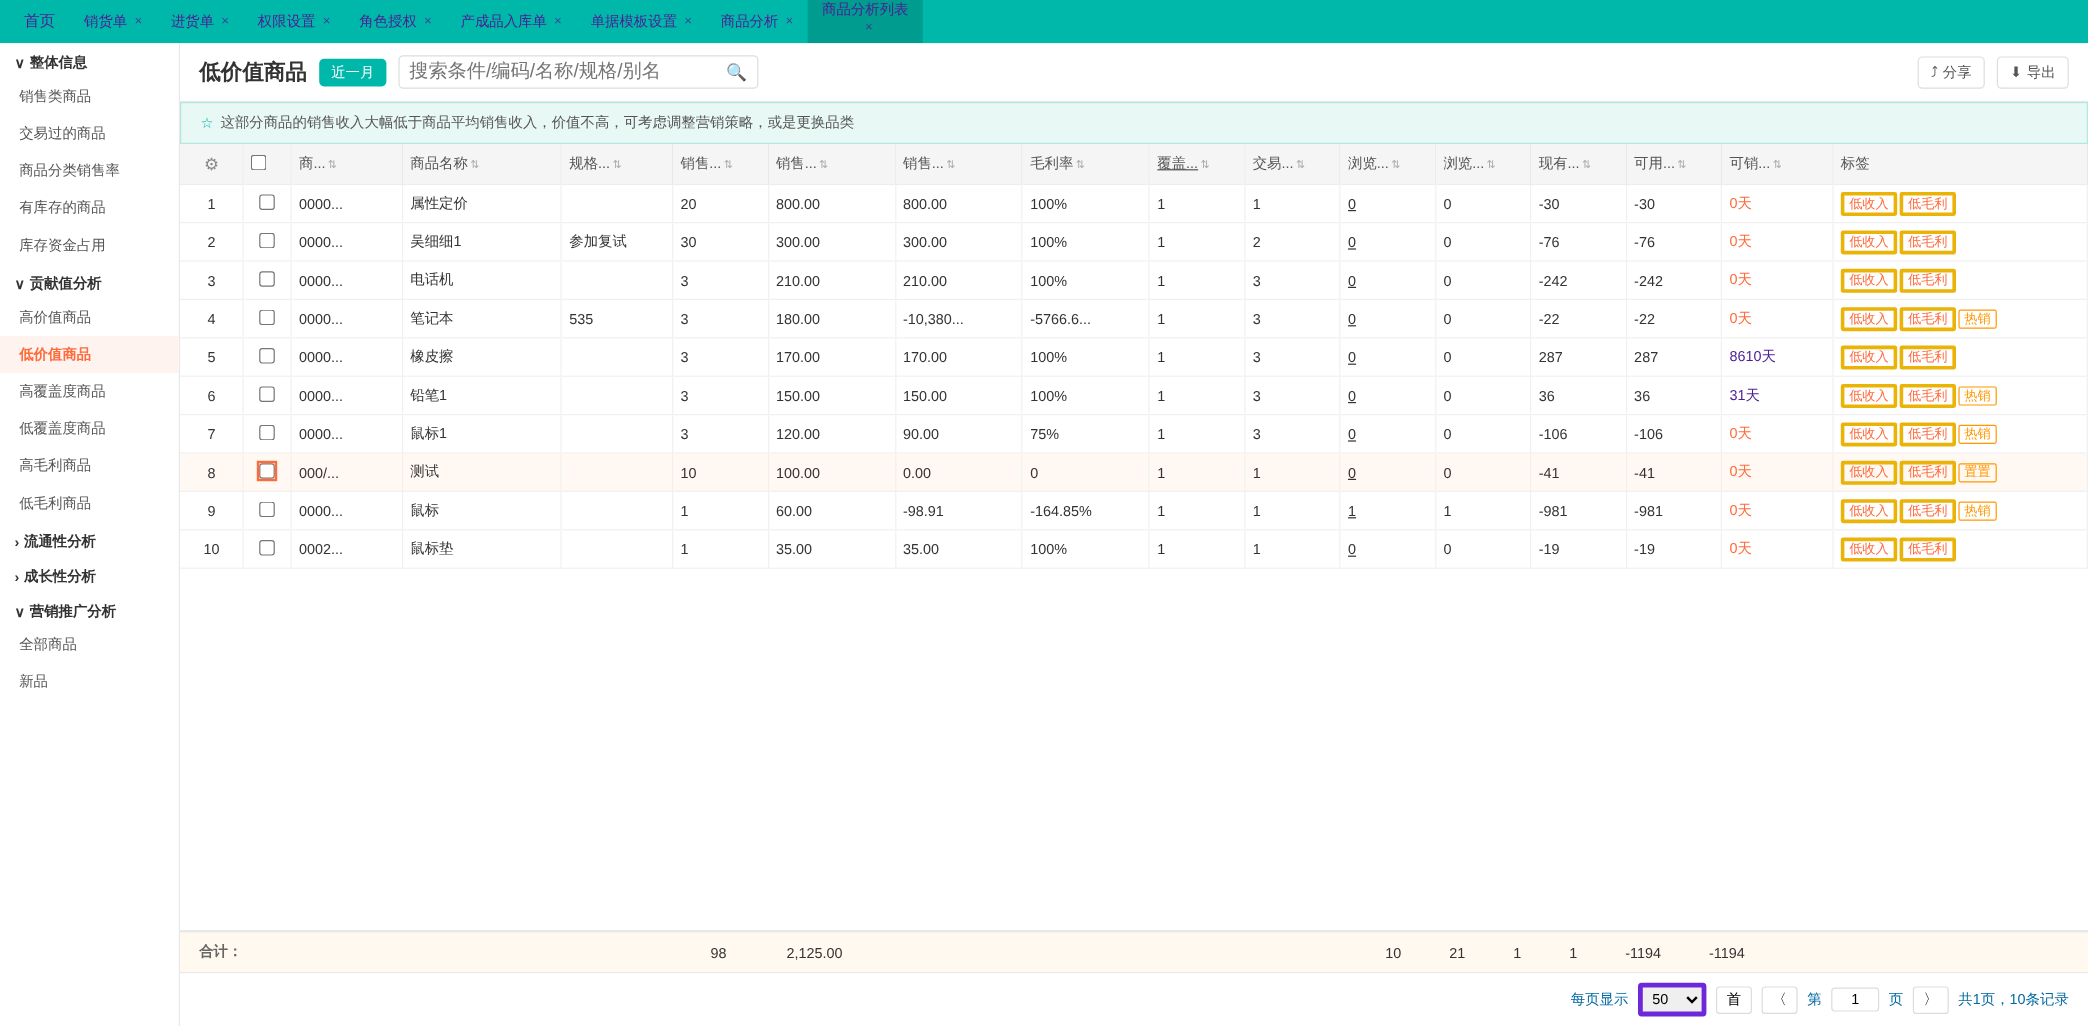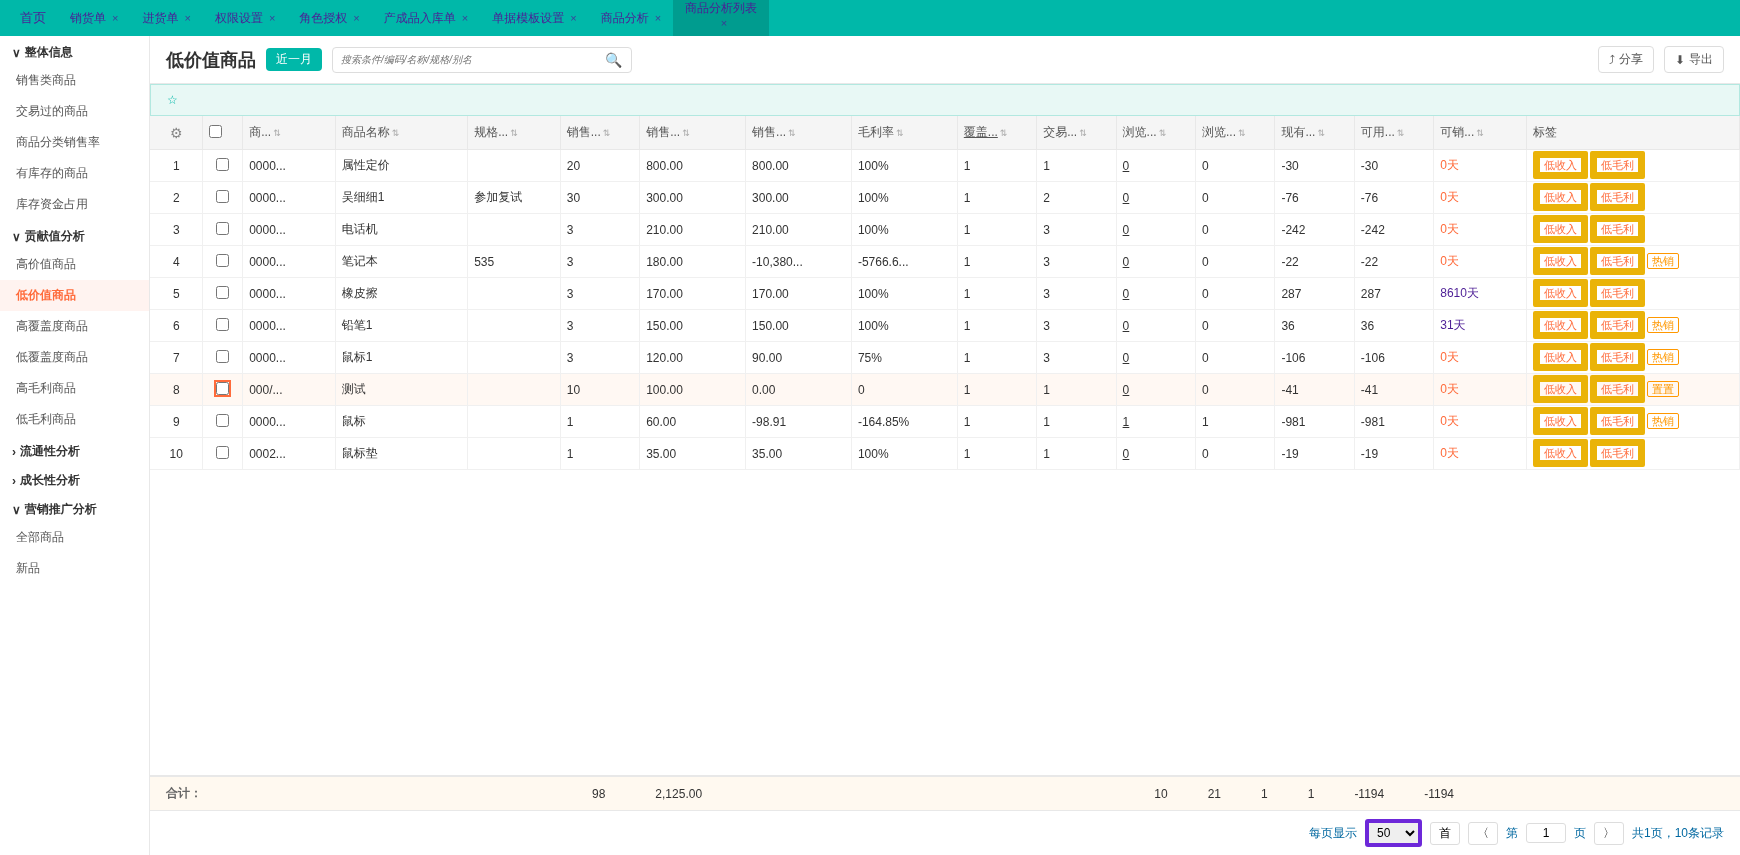--- a/index.html
+++ b/index.html
@@ -95,24 +95,23 @@
       align-items: center;
       border: 1px solid #ddd;
       border-radius: 4px;
       padding: 4px 8px;
       background: #fff;
       max-width: 300px;
     }
     .search-box input {
       border: none;
       outline: none;
-      font-size: 10px;
+      font-size: 16px;
       flex: 1;
       color: #999;
-      font-style: italic;
     }
     .search-icon { color: #ff6b3b; font-size: 14px; cursor: pointer; }
     .header-actions {
       margin-left: auto;
       display: flex;
       gap: 10px;
     }
     .action-btn {
       background: none;
       border: 1px solid #ddd;
@@ -168,21 +167,21 @@
     }
     thead th .sort-icons { display: inline-block; margin-left: 2px; color: #aaa; font-size: 9px; }
     tbody tr { border-bottom: 1px solid #f0f0f0; }
     tbody tr.highlighted { background: #fff8f3; }
     tbody td {
       padding: 7px 6px;
       color: #333;
       border-right: 1px solid #f0f0f0;
       white-space: nowrap;
     }
-    .tag-red { color: #ff6b3b; font-size: 11px; border: 7px solid #eab308; border-radius: 2px; padding: 1px 4px; margin-right: 2px; }
+    .tag-red { color: #ff6b3b; font-size: 11px; border: 3px solid #eab308; border-radius: 2px; padding: 1px 4px; margin-right: 2px; }
     .tag-orange { color: #ff9800; font-size: 11px; border: 1px solid #ff9800; border-radius: 2px; padding: 1px 4px; margin-right: 2px; }
     .underline { text-decoration: underline; cursor: pointer; }
     .days-red { color: #ff6b3b; }
     .days-normal { color: #4c1d95; }
 
     
     .footer-row {
       background: #fff9f0;
       border-top: 2px solid #e8e8e8;
       padding: 8px 16px;
@@ -332,20 +331,21 @@
         </button>
         <button class="action-btn">
           <span>⬇</span>
           <span>导出</span>
         </button>
       </div>
     </div>
 
     <div class="info-banner">
       <span class="info-icon">☆</span>
+      <span>这部分商品的销售收入大幅低于商品平均销售收入，价值不高，可考虑调整营销策略，或是更换品类</span>
     </div>
 
     <div class="table-area">
       <table>
         <thead>
           <tr>
             <th class="col-settings" style="width:40px;">
               <span class="gear-icon">⚙</span>
             </th>
             <th style="width:30px;">

